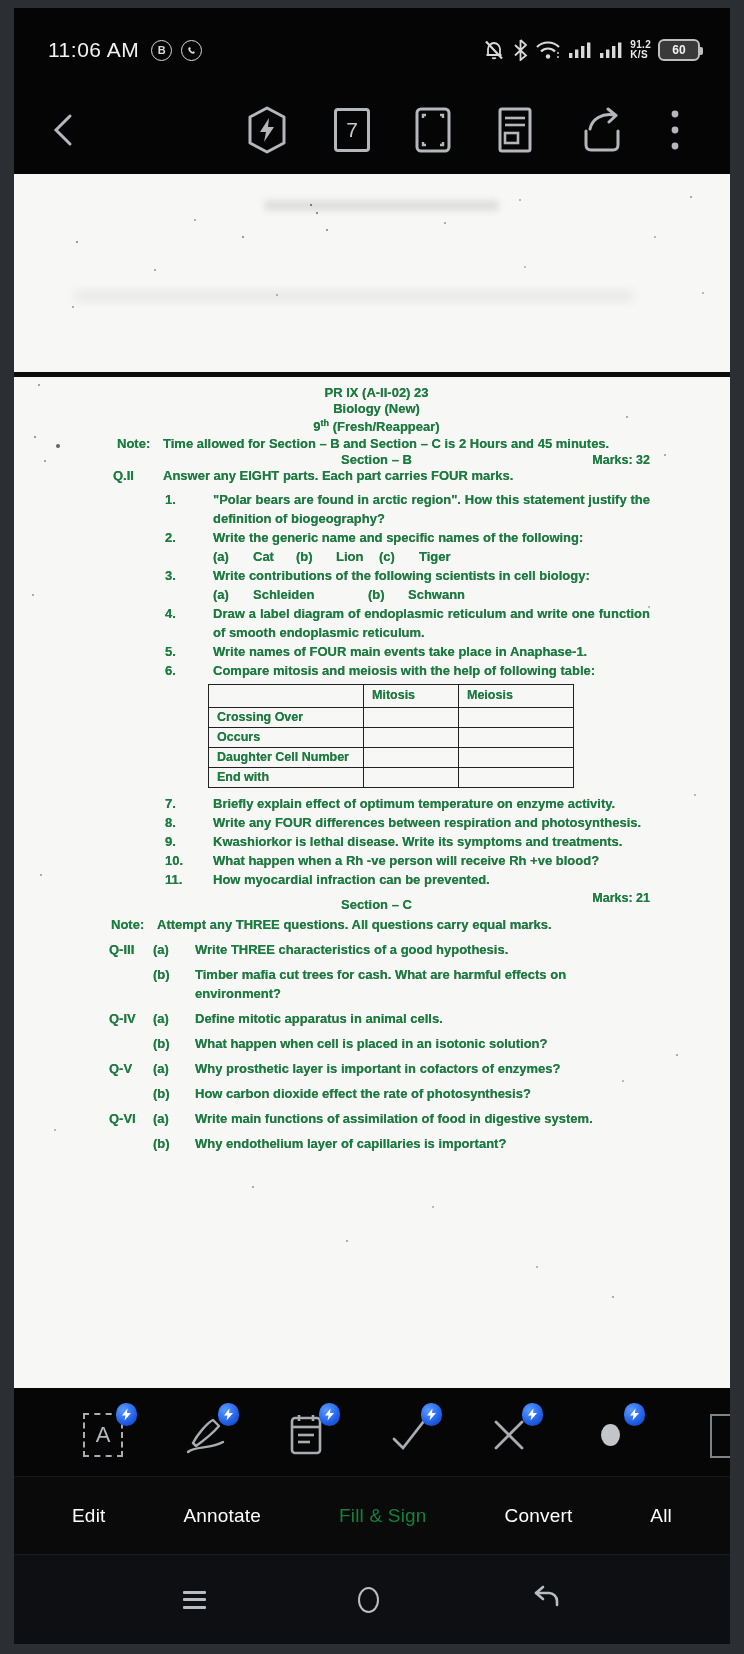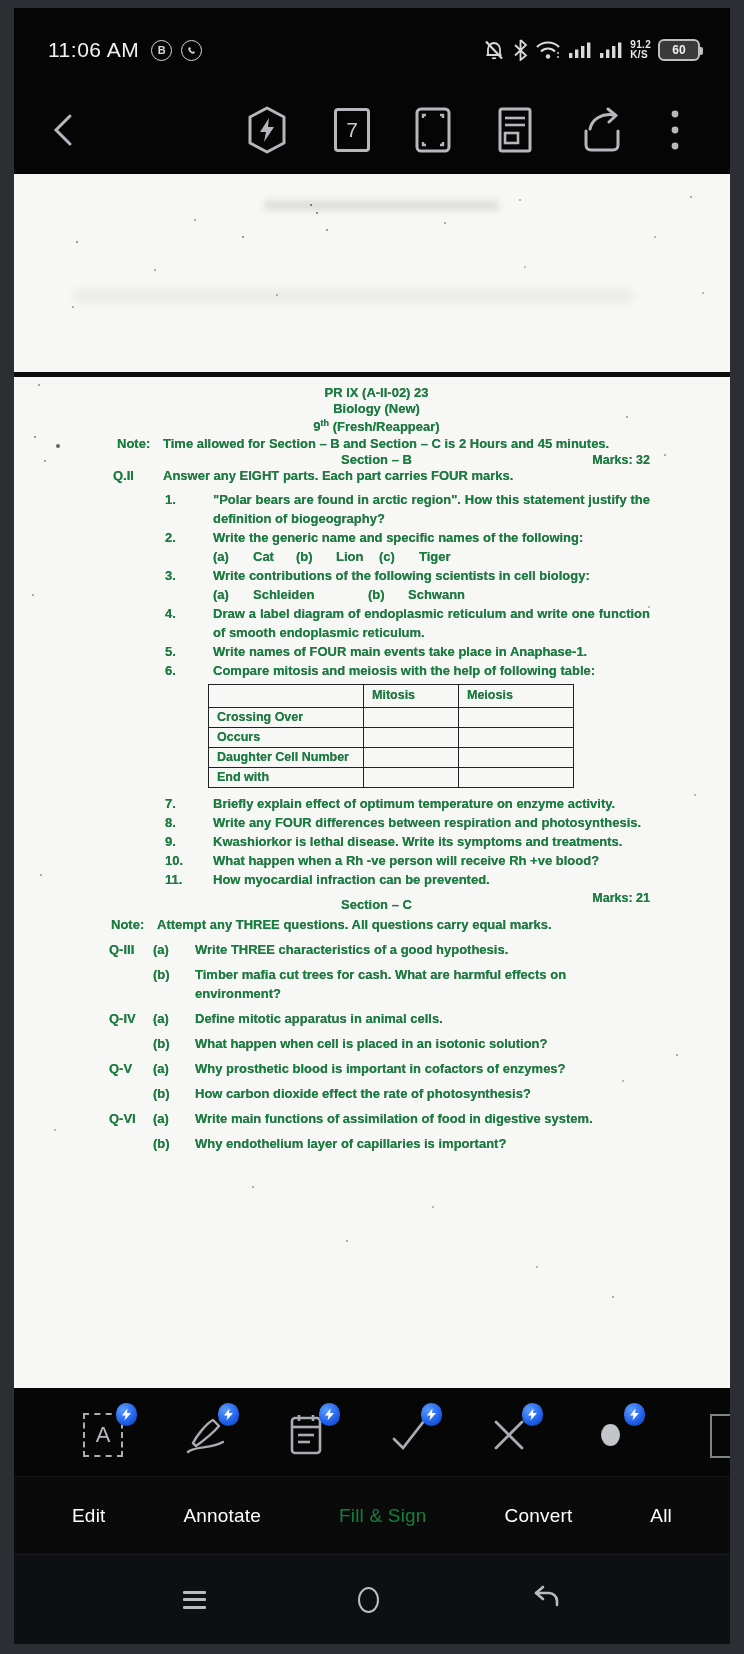--- a/index.html
+++ b/index.html
@@ -360,21 +360,21 @@
           <span class="qc-text">Define mitotic apparatus in animal cells.</span>
         </div>
         <div class="qc-row">
           <span class="qc-num"></span>
           <span class="qc-part">(b)</span>
           <span class="qc-text">What happen when cell is placed in an isotonic solution?</span>
         </div>
         <div class="qc-row">
           <span class="qc-num">Q-V</span>
           <span class="qc-part">(a)</span>
-          <span class="qc-text">Why prosthetic blood is important in cofactors of enzymes?</span>
+          <span class="qc-text">Why prosthetic layer is important in cofactors of enzymes?</span>
         </div>
         <div class="qc-row">
           <span class="qc-num"></span>
           <span class="qc-part">(b)</span>
           <span class="qc-text">How carbon dioxide effect the rate of photosynthesis?</span>
         </div>
         <div class="qc-row">
           <span class="qc-num">Q-VI</span>
           <span class="qc-part">(a)</span>
           <span class="qc-text">Write main functions of assimilation of food in digestive system.</span>

